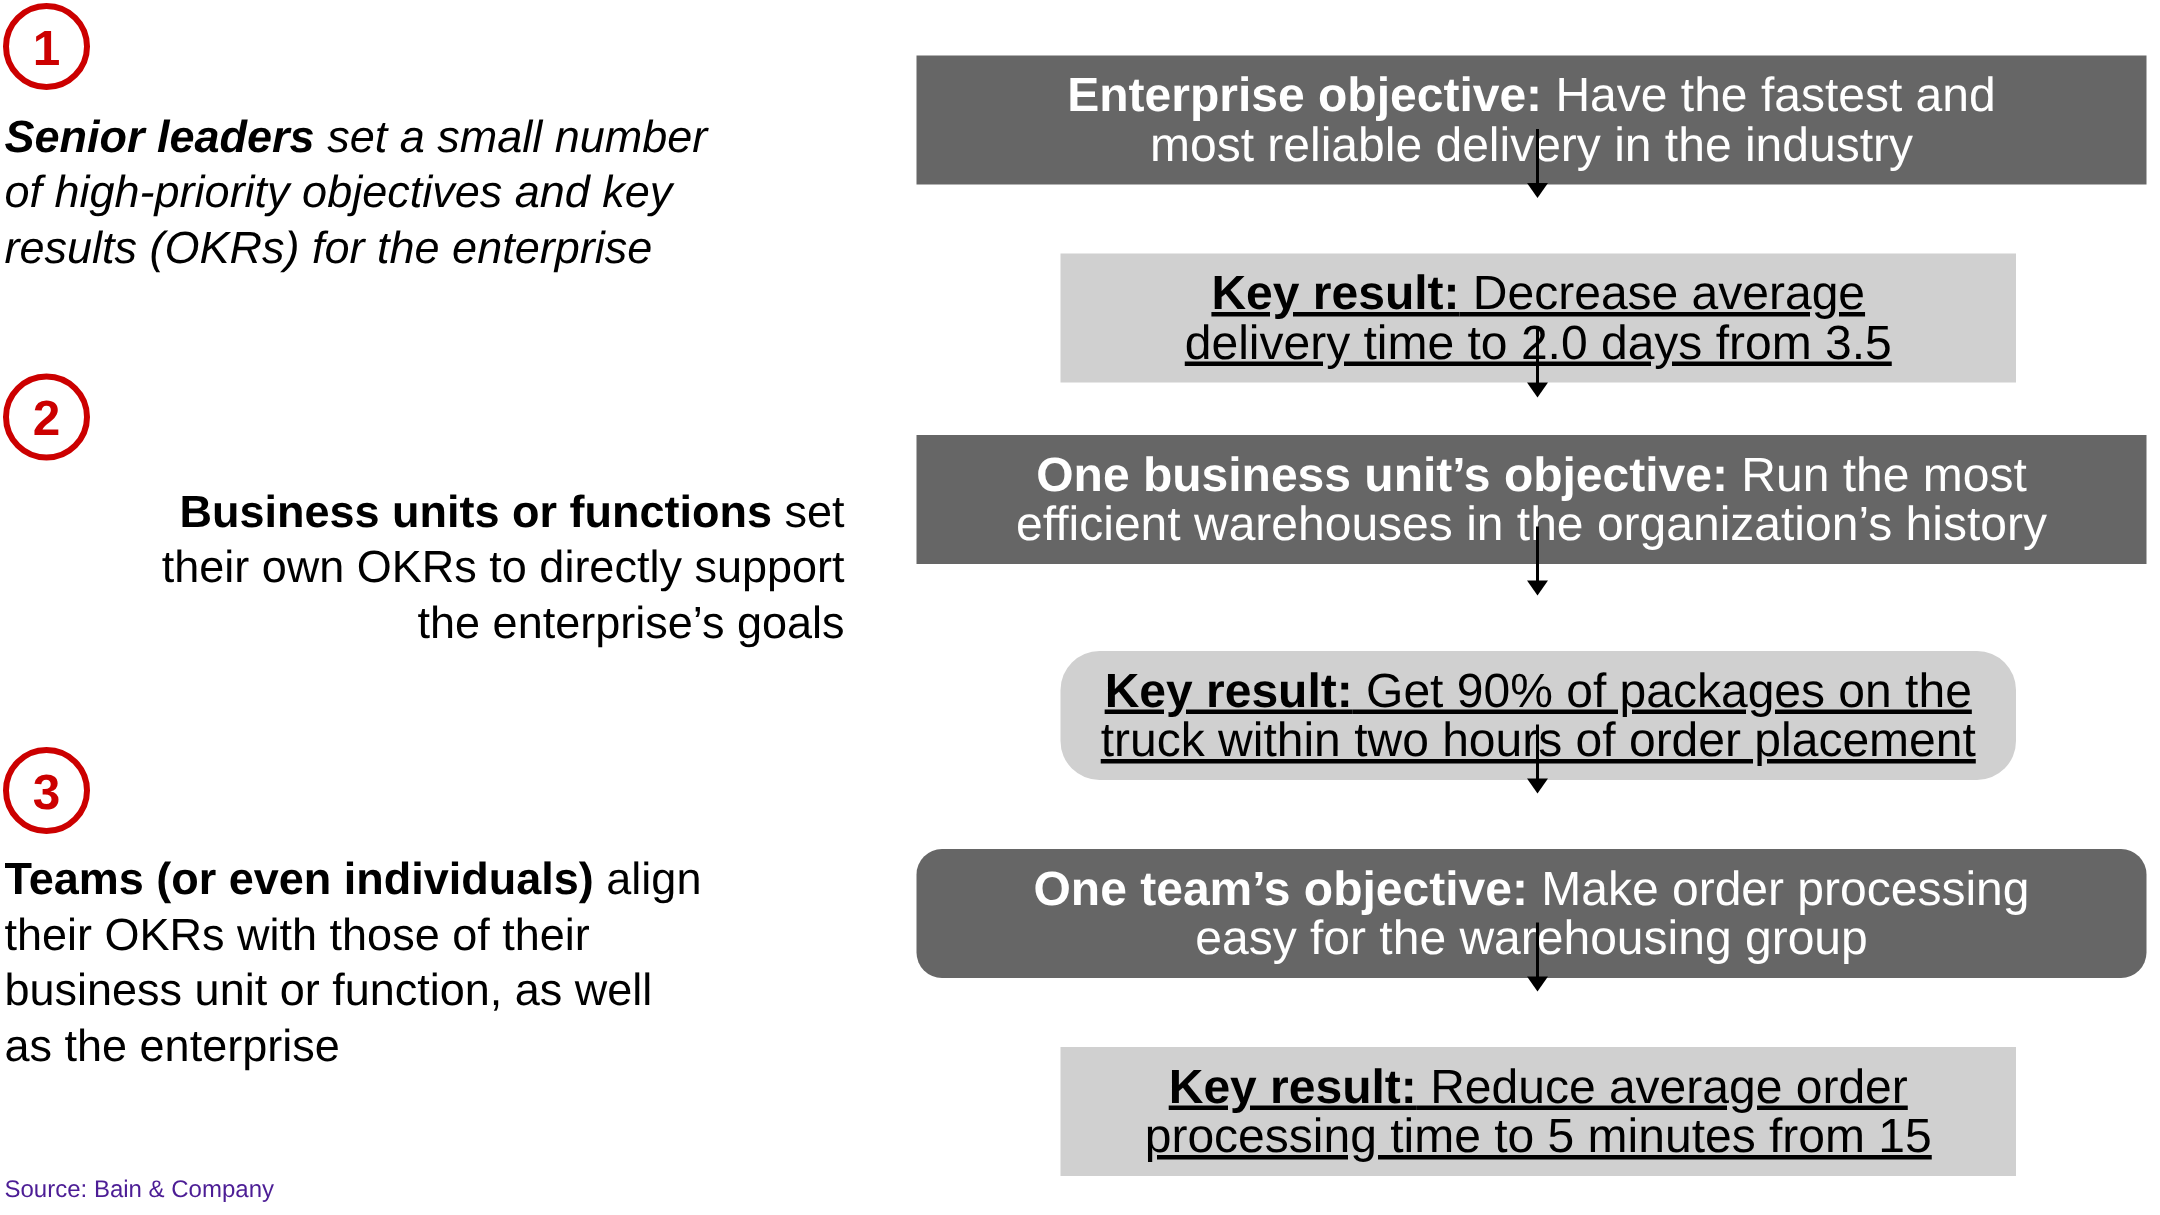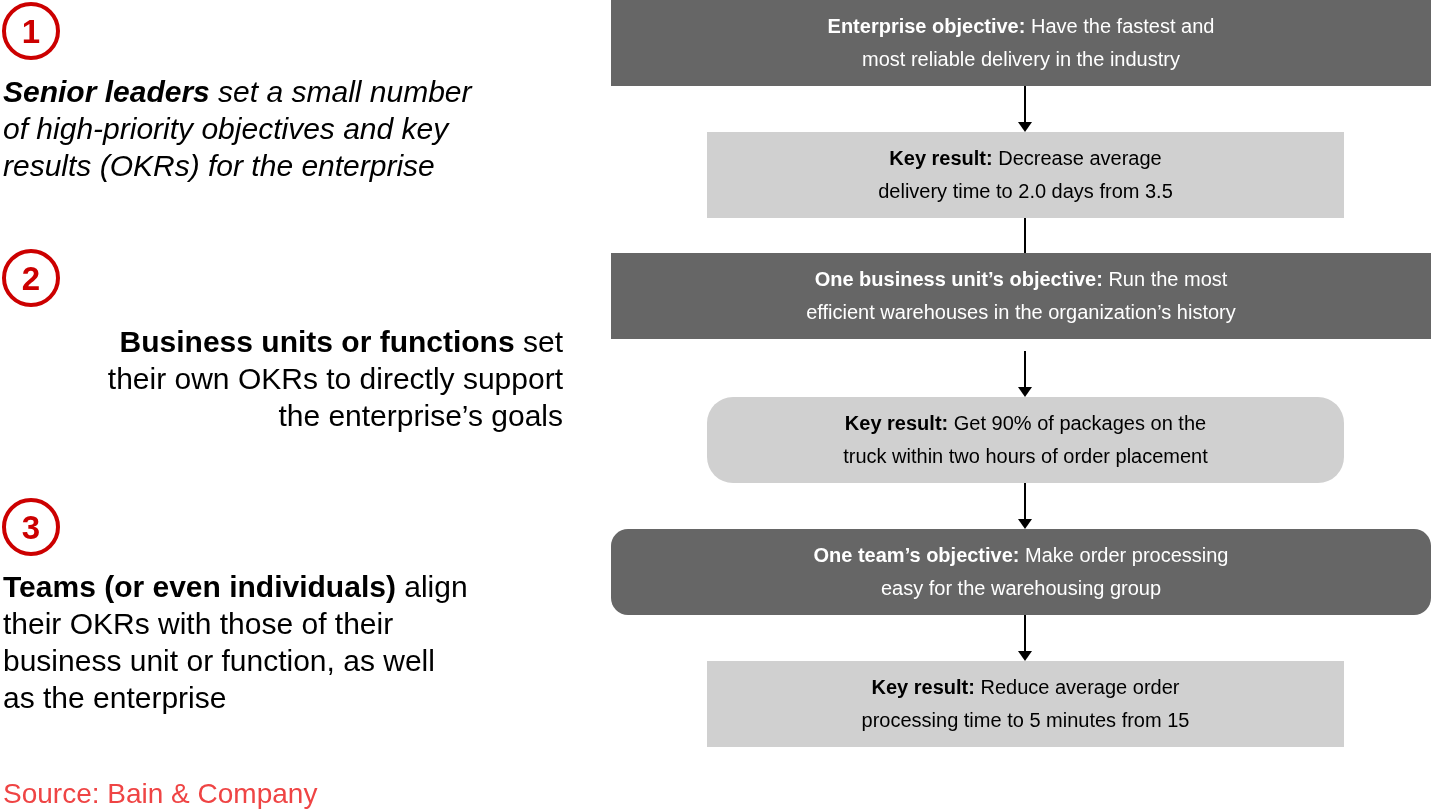--- a/index.html
+++ b/index.html
@@ -46,46 +46,48 @@
   .desc-2 { top: 323px; text-align: right; }
   .desc-3 { top: 568px; }
 
   .lead { font-weight: bold; }
   .rest { white-space: pre-line; }
 
   .source-note {
     position: absolute;
     left: 3px;
     top: 779px;
-    font-size: 28px;
+    font-size: 16px;
     line-height: 30px;
-    color: #ef4444;
+    color: #4c1d95;
   }
 
   
   .flowchart { position: absolute; left: 0; top: 0; width: 1440px; height: 810px; }
 
   .node {
     position: absolute;
     height: 86px;
     display: flex; align-items: center; justify-content: center;
     text-align: center;
-    font-size: 20px;
+    font-size: 32px;
     line-height: 33px;
+    margin-top: 37px;
   }
   .node-text { width: 100%; }
   .objective {
     left: 611px; width: 820px;
     background: var(--objective-box-bg, #666666);
     color: var(--objective-box-text, #ffffff);
   }
   .key-result {
     left: 707px; width: 637px;
     background: var(--key-result-box-bg, #d0d0d0);
     color: var(--key-result-box-text, #000000);
+    text-decoration: underline;
   }
   .n1 { top: 0; }
   .n2 { top: 132px; }
   .n3 { top: 253px; }
   .n4 { top: 397px; border-radius: 26px; }
   .n5 { top: 529px; border-radius: 17px; }
   .n6 { top: 661px; }
 
   .arrow { position: absolute; left: 1017px; width: 16px; }
   .a1 { top: 86px;  height: 46px; }

